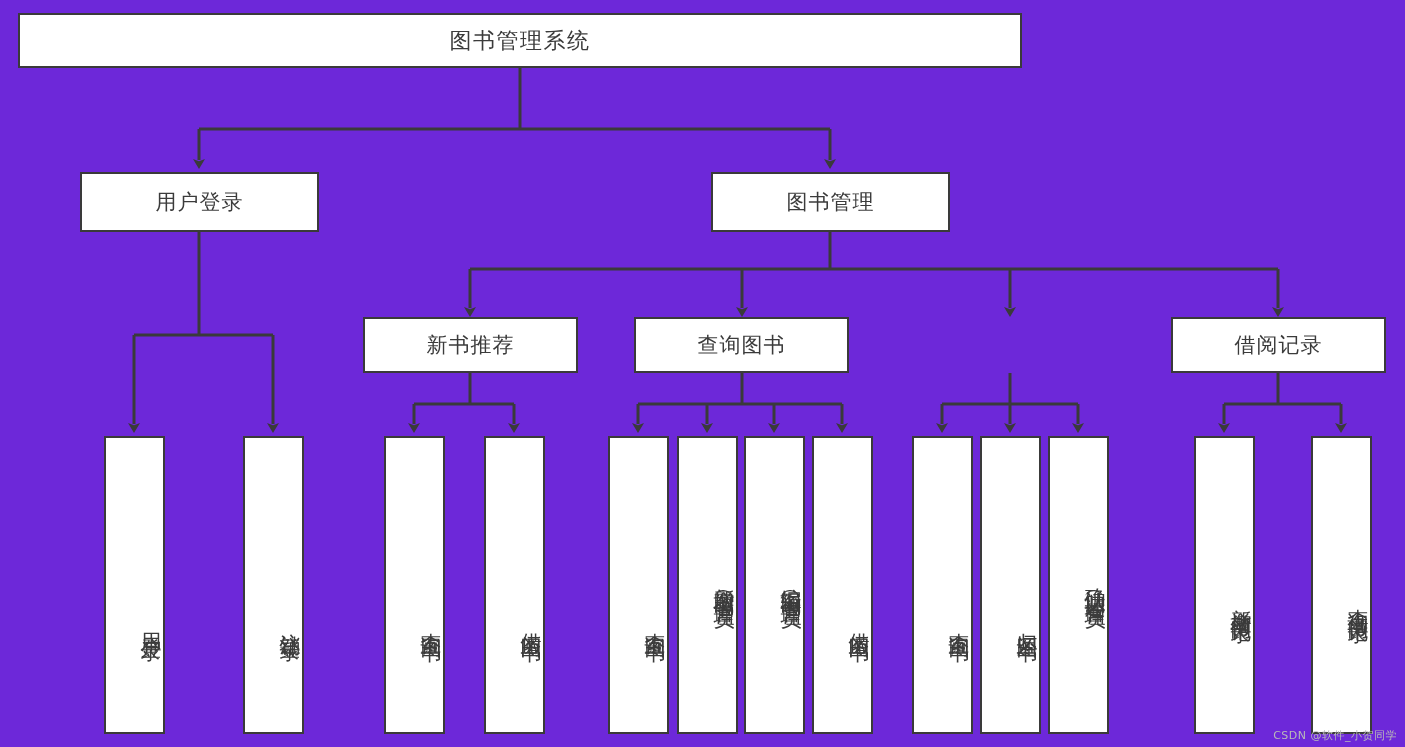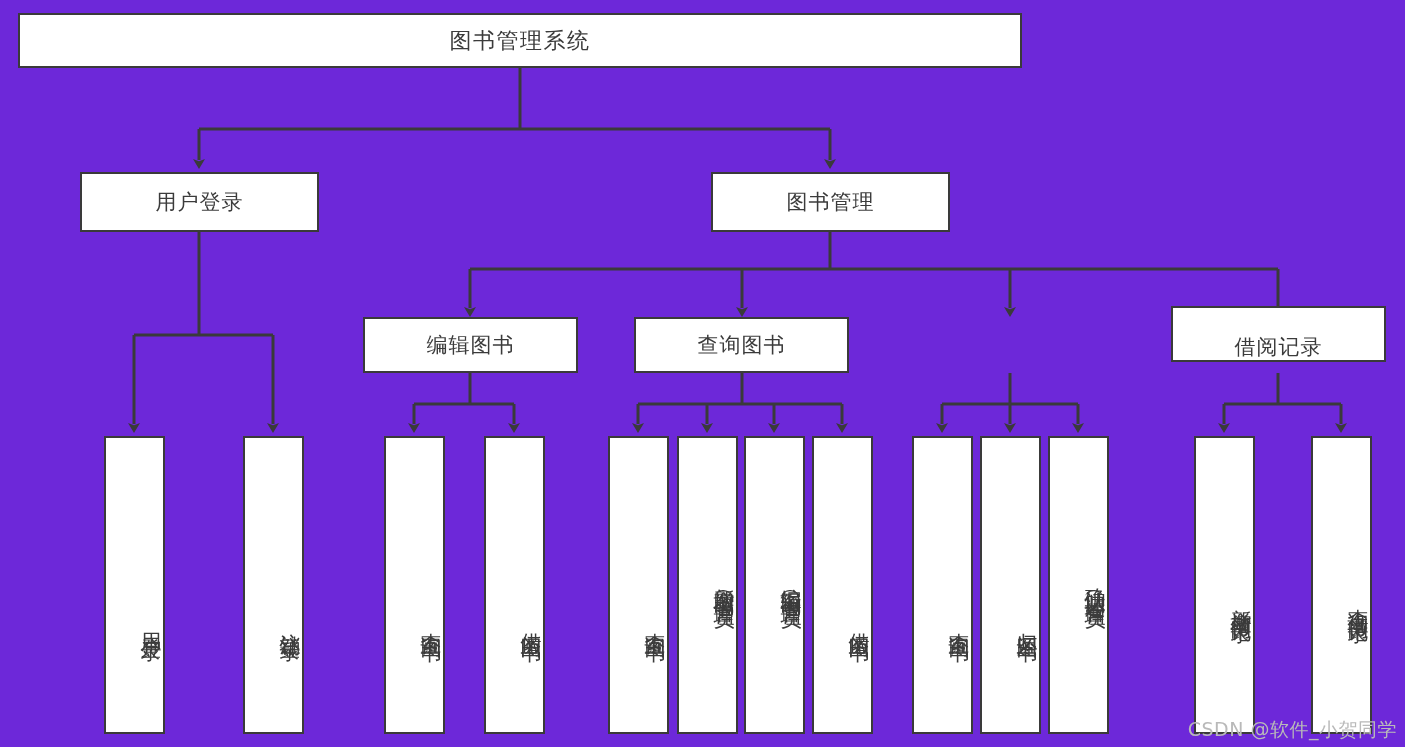--- a/index.html
+++ b/index.html
@@ -56,21 +56,21 @@
   .node.v .vtext{
     writing-mode:vertical-rl;
     text-orientation:upright;
     white-space:nowrap;
   }
   .node.h .htext{white-space:nowrap;}
   .watermark{
     position:absolute;
     right:8px;
     bottom:4px;
-    font-size:19px;
+    font-size:11px;
     color:#b9b9b9;
     letter-spacing:0.5px;
     white-space:nowrap;
     font-family:"DejaVu Sans","Liberation Sans",sans-serif;
   }
 </style>
 </head>
 <body>
 
 <div id="canvas">
@@ -134,29 +134,29 @@
 
   <div class="node h" style="left:80px;top:172px;width:239px;height:60px;">
     <span class="htext">用户登录</span>
   </div>
 
   <div class="node h" style="left:711px;top:172px;width:239px;height:60px;justify-content:center;">
     <span class="htext">图书管理</span>
   </div>
 
   <div class="node h" style="left:363px;top:317px;width:215px;height:56px;">
-    <span class="htext">编辑图书</span>
+    <span class="htext">新书推荐</span>
   </div>
 
   <div class="node h" style="left:634px;top:317px;width:215px;height:56px;">
     <span class="htext">查询图书</span>
   </div>
 
 
-  <div class="node h" style="left:1171px;top:306px;width:215px;height:56px;align-items:flex-end;">
+  <div class="node h" style="left:1171px;top:317px;width:215px;height:56px;">
     <span class="htext">借阅记录</span>
   </div>
 
   <div class="node v" style="left:104px;top:436px;width:61px;height:298px;padding-top:82px;">
     <span class="vtext">用户登录</span>
   </div>
 
   <div class="node v" style="left:243px;top:436px;width:61px;height:298px;padding-top:82px;">
     <span class="vtext">注销登录</span>
   </div>

